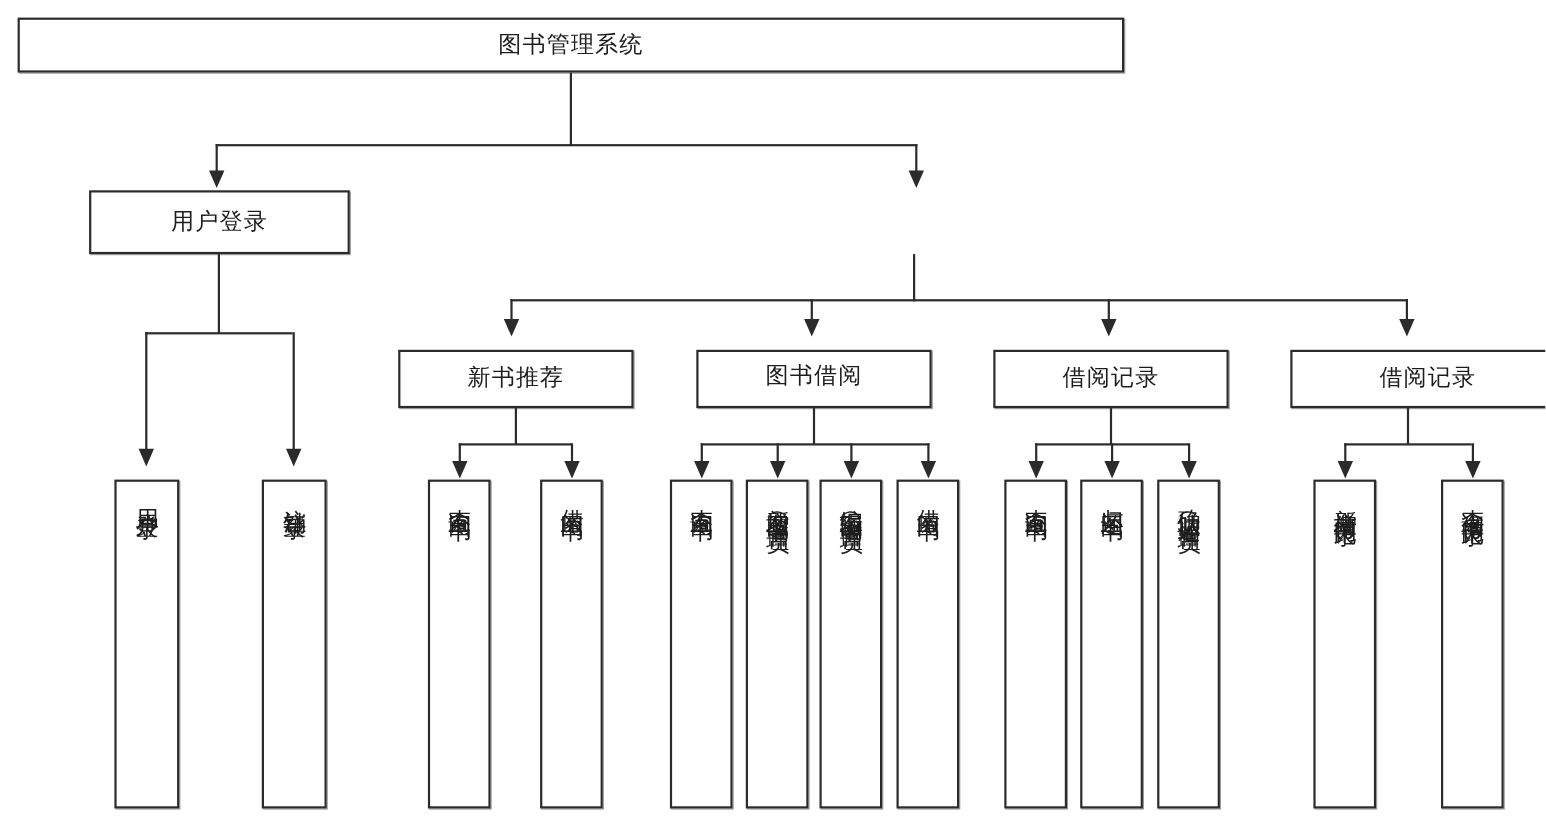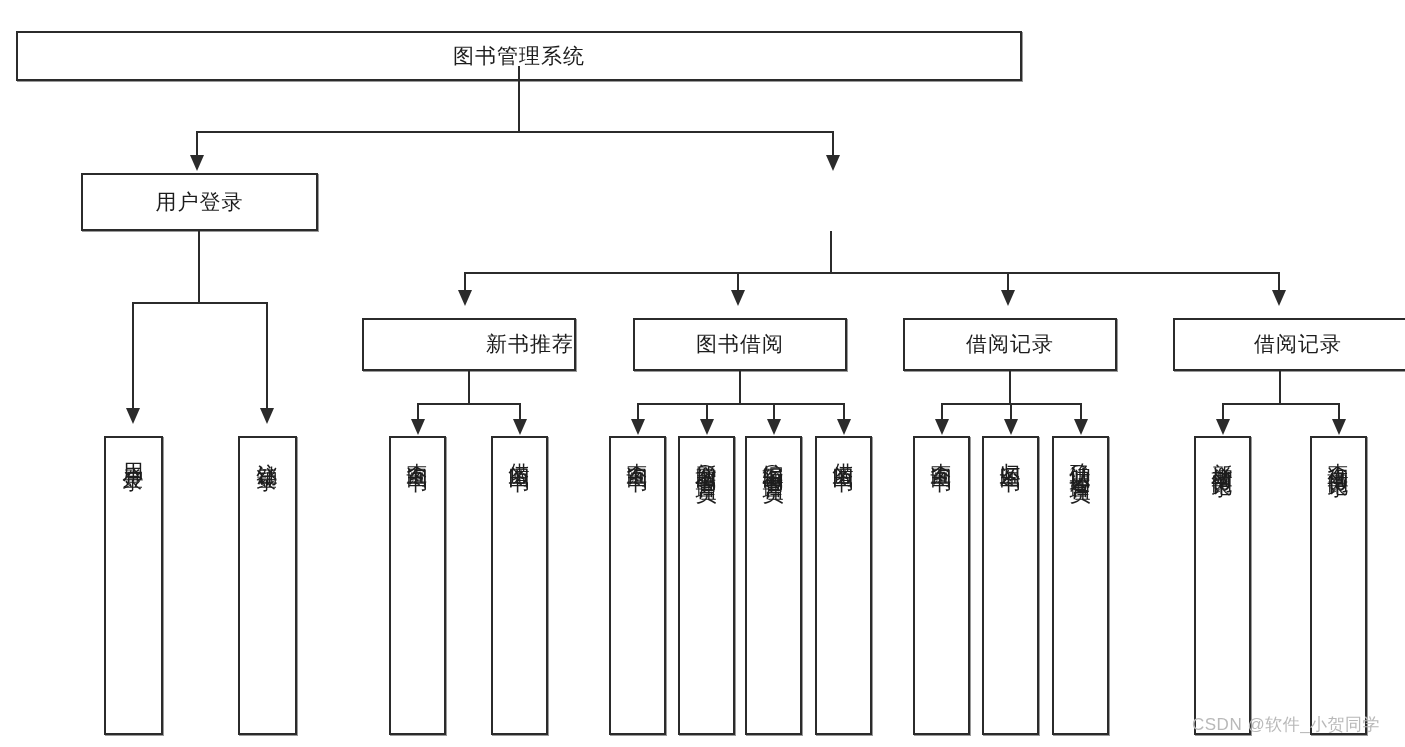--- a/index.html
+++ b/index.html
@@ -78,21 +78,21 @@
     letter-spacing: 0.5px;
     white-space: nowrap;
     user-select: none;
   }
 </style>
 </head>
 <body>
 
 <div id="canvas">
 
-  <div class="node horizontal" style="left:16px; top:16px; width:1006px; height:50px;margin-top:15px;">
+  <div class="node horizontal" style="left:16px; top:16px; width:1006px; height:50px;">
     <span class="label">图书管理系统</span>
   </div>
 
   <div class="conn v" style="left:518px; top:66px; height:66px;"></div>
 
   <div class="conn h" style="left:196px; top:131px; width:638px;"></div>
 
   <div class="conn v" style="left:196px; top:131px; height:28px;"></div>
   <div class="arrow" style="left:190px; top:155px;"></div>
 
@@ -119,24 +119,24 @@
 
   <div class="conn v" style="left:737px; top:272px; height:22px;"></div>
   <div class="arrow" style="left:731px; top:290px;"></div>
 
   <div class="conn v" style="left:1007px; top:272px; height:22px;"></div>
   <div class="arrow" style="left:1001px; top:290px;"></div>
 
   <div class="conn v" style="left:1278px; top:272px; height:22px;"></div>
   <div class="arrow" style="left:1272px; top:290px;"></div>
 
-  <div class="node horizontal" style="left:362px; top:318px; width:214px; height:53px;justify-content:flex-end;">
+  <div class="node horizontal" style="left:362px; top:318px; width:214px; height:53px;">
     <span class="label">新书推荐</span>
   </div>
-  <div class="node horizontal" style="left:633px; top:318px; width:214px; height:53px;">
+  <div class="node horizontal" style="left:633px; top:318px; width:214px; height:53px;font-family:Liberation Mono, monospace;">
     <span class="label">图书借阅</span>
   </div>
   <div class="node horizontal" style="left:903px; top:318px; width:214px; height:53px;">
     <span class="label">借阅记录</span>
   </div>
   <div class="node horizontal" style="left:1173px; top:318px; width:250px; height:53px;">
     <span class="label">借阅记录</span>
   </div>
 
   <div class="conn v" style="left:468px; top:371px; height:33px;"></div>
@@ -210,15 +210,14 @@
     <span class="label">确认归还（管理员）</span>
   </div>
 
   <div class="node vertical" style="left:1194px; top:436px; width:57px; height:299px;">
     <span class="label">新增借阅记录</span>
   </div>
   <div class="node vertical" style="left:1310px; top:436px; width:57px; height:299px;">
     <span class="label">查询借阅记录</span>
   </div>
 
-  <div id="watermark" style="left:1192px; top:713px;">CSDN @软件_小贺同学</div>
 
 </div>
 
 </body></html>

